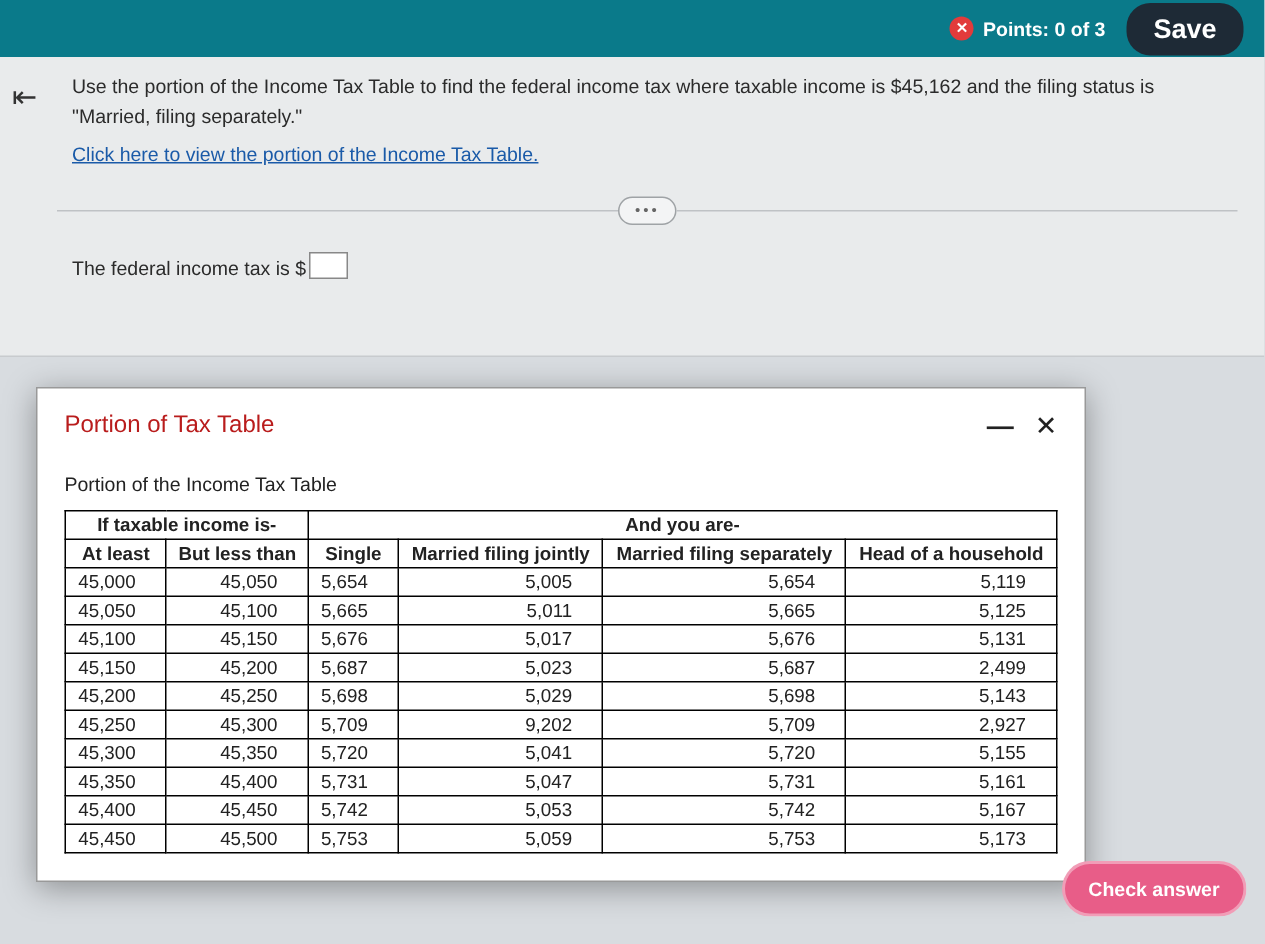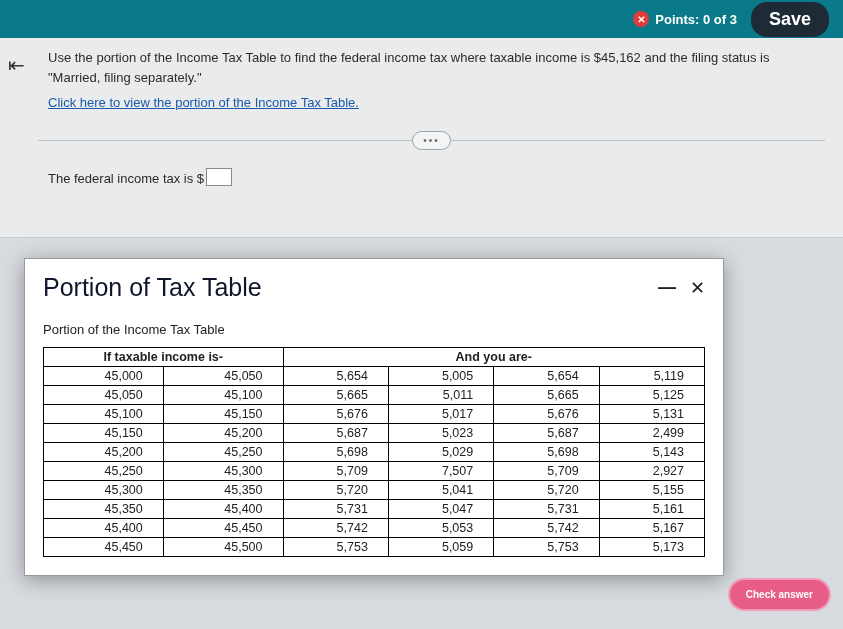--- a/index.html
+++ b/index.html
@@ -93,21 +93,21 @@
     width: 700px;
     background: #fff;
     border: 1px solid #999;
     box-shadow: 0 4px 20px rgba(0,0,0,0.35);
     padding: 14px 18px 18px 18px;
   }
   .modal-header {
     display:flex; justify-content:space-between; align-items:center;
     margin-bottom: 20px;
   }
-  .modal-title { font-size: 25px; color:#0f172a; }
+  .modal-title { font-size: 16px; color:#b91c1c; }
   .modal-controls { display:flex; gap:14px; align-items:center; }
   .min-icon { font-size:18px; font-weight:bold; cursor:pointer; color:#222; }
   .close-icon { font-size:18px; cursor:pointer; color:#222; }
   .modal-sub { font-size: 13px; margin-bottom: 10px; color:#222; }
   table.tax {
     border-collapse: collapse;
     width: 100%;
     font-size: 12.5px;
     color:#222;
   }
@@ -122,21 +122,21 @@
 
   .check-btn {
     position: absolute;
     right: 12px;
     bottom: 18px;
     background: #e85d88;
     color: #fff;
     border: 2px solid rgba(255,255,255,0.4);
     border-radius: 22px;
     padding: 9px 16px;
-    font-size: 10px;
+    font-size: 13px;
     font-weight: bold;
     cursor: pointer;
   }
 </style>
 </head>
 <body>
 
 <div class="topbar">
   <div class="points-pill">
     <span class="x-circle">✕</span>
@@ -170,20 +170,28 @@
     </div>
   </div>
   <div class="modal-sub">Portion of the Income Tax Table</div>
 
   <table class="tax">
     <tbody>
         <tr class="hdr">
       <td colspan="2" class="lbl">If taxable income is-</td>
       <td colspan="4" class="lbl">And you are-</td>
     </tr>
+    <tr class="hdr">
+      <td class="lbl">At least</td>
+      <td class="lbl">But less than</td>
+      <td class="lbl">Single</td>
+      <td class="lbl">Married filing jointly</td>
+      <td class="lbl">Married filing separately</td>
+      <td class="lbl">Head of a household</td>
+    </tr>
     </tbody>
       <tbody id="tax-rows">
         <tr>
           <td class="num">45,000</td>
           <td class="num">45,050</td>
           <td class="num">5,654</td>
           <td class="num">5,005</td>
           <td class="num">5,654</td>
           <td class="num">5,119</td>
         </tr>
@@ -216,21 +224,21 @@
           <td class="num">45,250</td>
           <td class="num">5,698</td>
           <td class="num">5,029</td>
           <td class="num">5,698</td>
           <td class="num">5,143</td>
         </tr>
         <tr>
           <td class="num">45,250</td>
           <td class="num">45,300</td>
           <td class="num">5,709</td>
-          <td class="num">7,507</td>
+          <td class="num">9,202</td>
           <td class="num">5,709</td>
           <td class="num">2,927</td>
         </tr>
         <tr>
           <td class="num">45,300</td>
           <td class="num">45,350</td>
           <td class="num">5,720</td>
           <td class="num">5,041</td>
           <td class="num">5,720</td>
           <td class="num">5,155</td>

